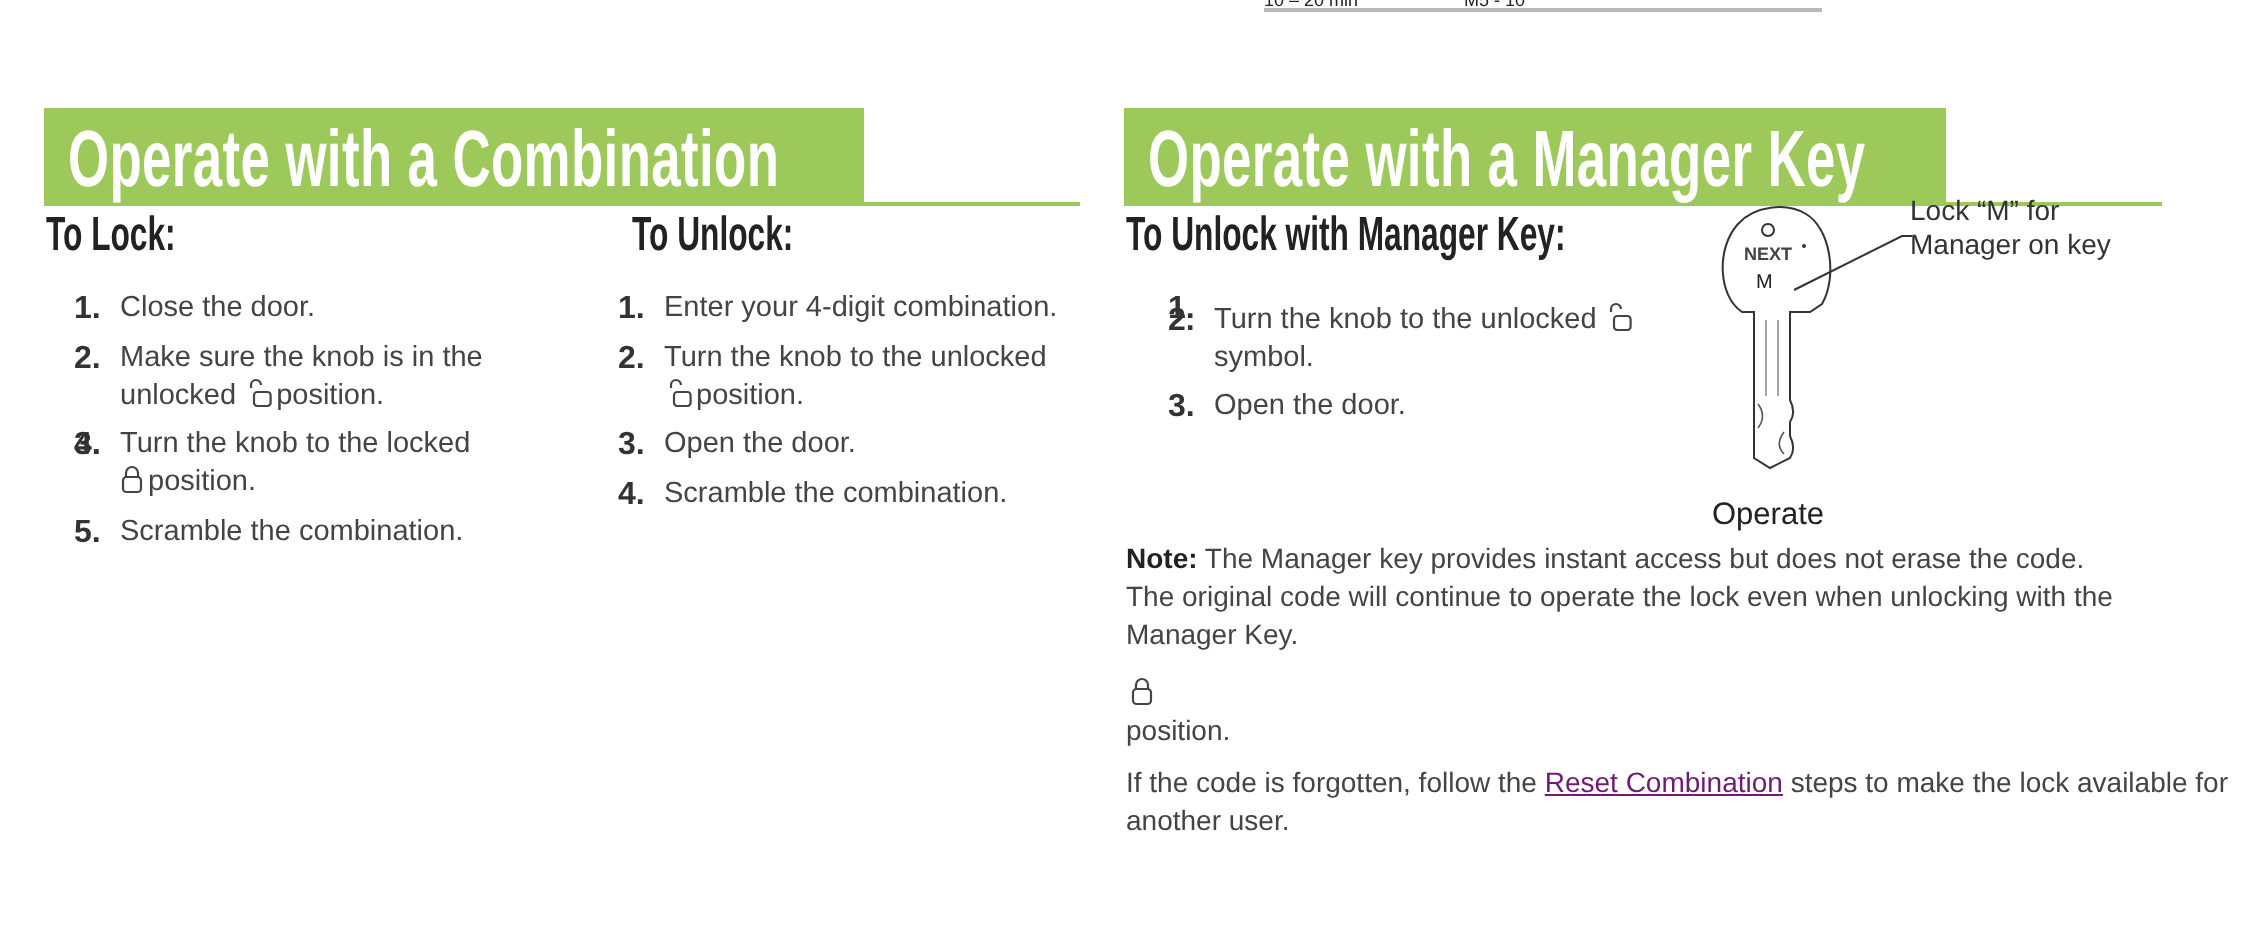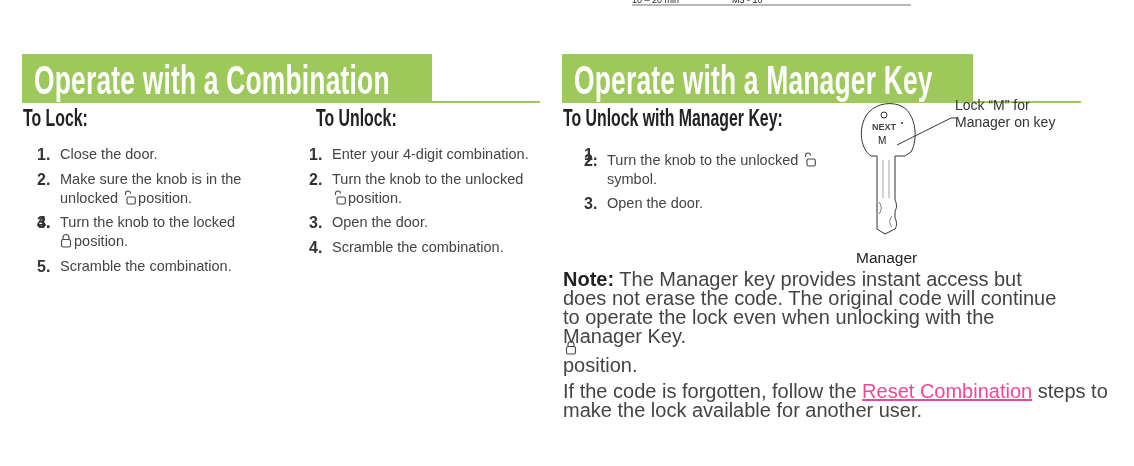--- a/index.html
+++ b/index.html
@@ -20,23 +20,23 @@
     ol.steps { position: absolute; list-style: none; font-size: 14.5px; line-height: 19px; color: #444; }
     ol.steps li { position: relative; padding-left: 23px; margin-bottom: 5.5px; }
     ol.steps li .num { position: absolute; left: 0; top: 0; font-weight: bold; color: #333; font-size: 16px; }
     .lock-ico { display: inline-block; width: 12px; height: 15px; vertical-align: -2px; margin: 0 2px; }
 
     .key-figure { position: absolute; left: 855px; top: 98px; width: 80px; height: 140px; }
     .callout { position: absolute; left: 955px; top: 97px; font-size: 14px; line-height: 17px; color: #333; }
     .callout-line { position: absolute; left: 895px; top: 112px; width: 62px; height: 36px; }
     .key-caption { position: absolute; left: 856px; top: 249px; font-size: 15.5px; color: #222; }
 
-    .para { position: absolute; left: 563px; font-size: 20px; line-height: 19px; color: #444; width: 560px; }
+    .para { position: absolute; left: 563px; font-size: 14px; line-height: 19px; color: #444; width: 560px; }
     .para b { color: #222; }
-    .link { text-decoration: underline; color: #ec4899; }
+    .link { text-decoration: underline; color: #701a75; }
   </style>
 </head>
 <body>
 
 <div class="top-fragment">
   <span style="left:0">10 – 20 min</span>
   <span style="left:100px">M5 - 10</span>
 </div>
 <div class="top-rule"></div>
 
@@ -101,21 +101,21 @@
   <text x="17" y="32" font-family="Liberation Sans, sans-serif" font-size="9" font-weight="bold" fill="#444">NEXT</text>
   <circle cx="47" cy="25" r="1" fill="#333"></circle>
   <text x="23" y="46" font-family="Liberation Sans, sans-serif" font-size="10" fill="#222">M</text>
   <path d="M28 62 L28 100 M34 62 L34 100" stroke="#666" stroke-width="0.6" fill="none"></path>
   <path d="M24 104 C27 108 27 112 24 116 M37 118 C34 122 34 126 37 129" stroke="#555" stroke-width="0.8" fill="none"></path>
 </svg>
 <svg class="callout-line" viewBox="0 0 62 36">
     <path d="M2 33 L56 6 L61 6" stroke="#333" stroke-width="1" fill="none"></path>
   </svg>
 <div class="callout" style="width:120px">Lock “M” for Manager on key</div>
-<div class="key-caption">Manager</div>
+<div class="key-caption">Operate</div>
 
 <div class="para" style="top:270px;width:500px">
   <b>Note:</b>
   <span>The Manager key provides instant access but does not erase the code. The original code will continue to operate the lock even when unlocking with the Manager Key.</span>
 </div>
 
 <div class="para" style="top:337px">
   <svg class="lock-ico" viewBox="0 0 12 15">
       <path d="M3 7 V4.5 A3 3 0 0 1 9 4.5 V7" fill="none" stroke="#444" stroke-width="1.1"></path>
       <rect x="1.5" y="6.5" width="9" height="7.5" rx="1.8" fill="none" stroke="#444" stroke-width="1.1"></rect>

